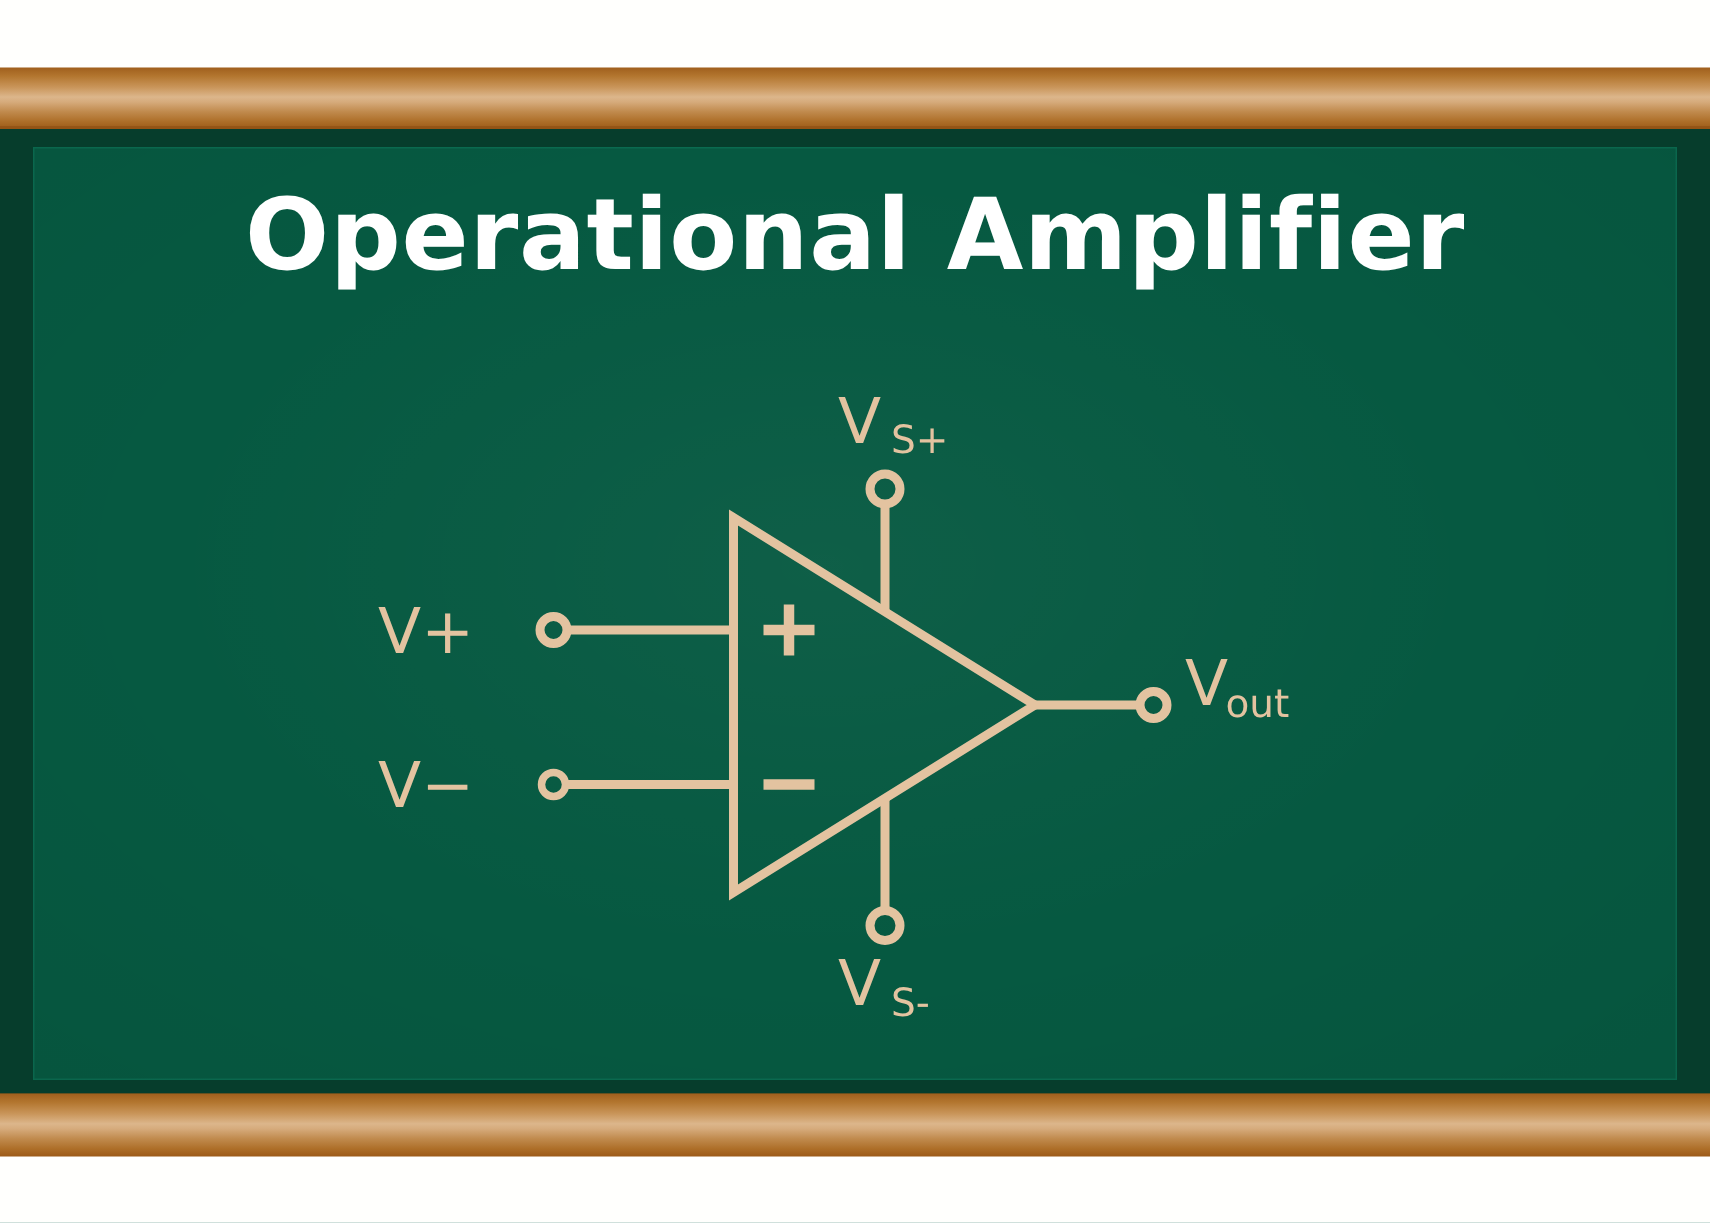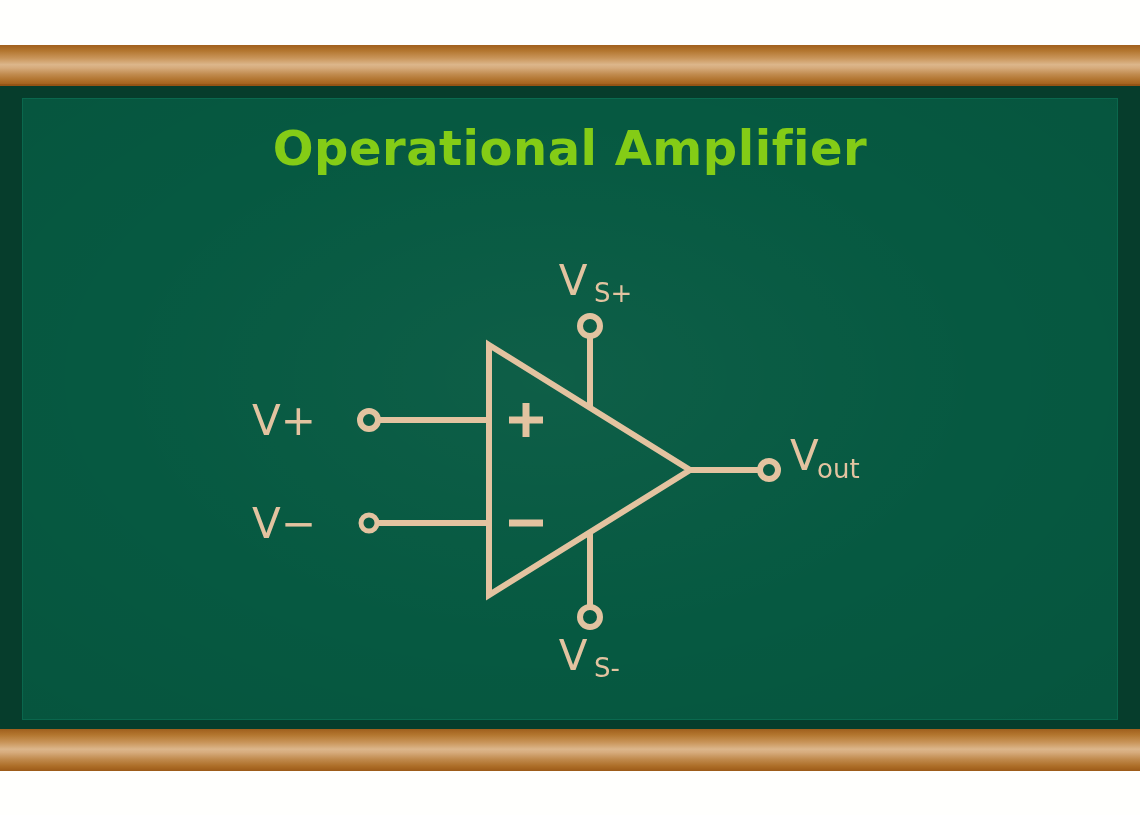--- a/index.html
+++ b/index.html
@@ -73,24 +73,24 @@
         rgba(0,0,0,0.05) 100%);
     pointer-events: none;
   }
 
   
   #title {
     position: absolute;
     left: 0; top: 26px;
     width: 1096px;
     text-align: center;
-    color: #84cc16;
+    color: #ffffff;
     font-family: "DejaVu Sans", sans-serif;
     font-weight: bold;
-    font-size: 48px;
+    font-size: 66px;
     letter-spacing: 0.5px;
     line-height: 1;
     white-space: nowrap;
     z-index: 3;
   }
 
   
   #circuit {
     position: absolute;
     left: 0; top: 0;

